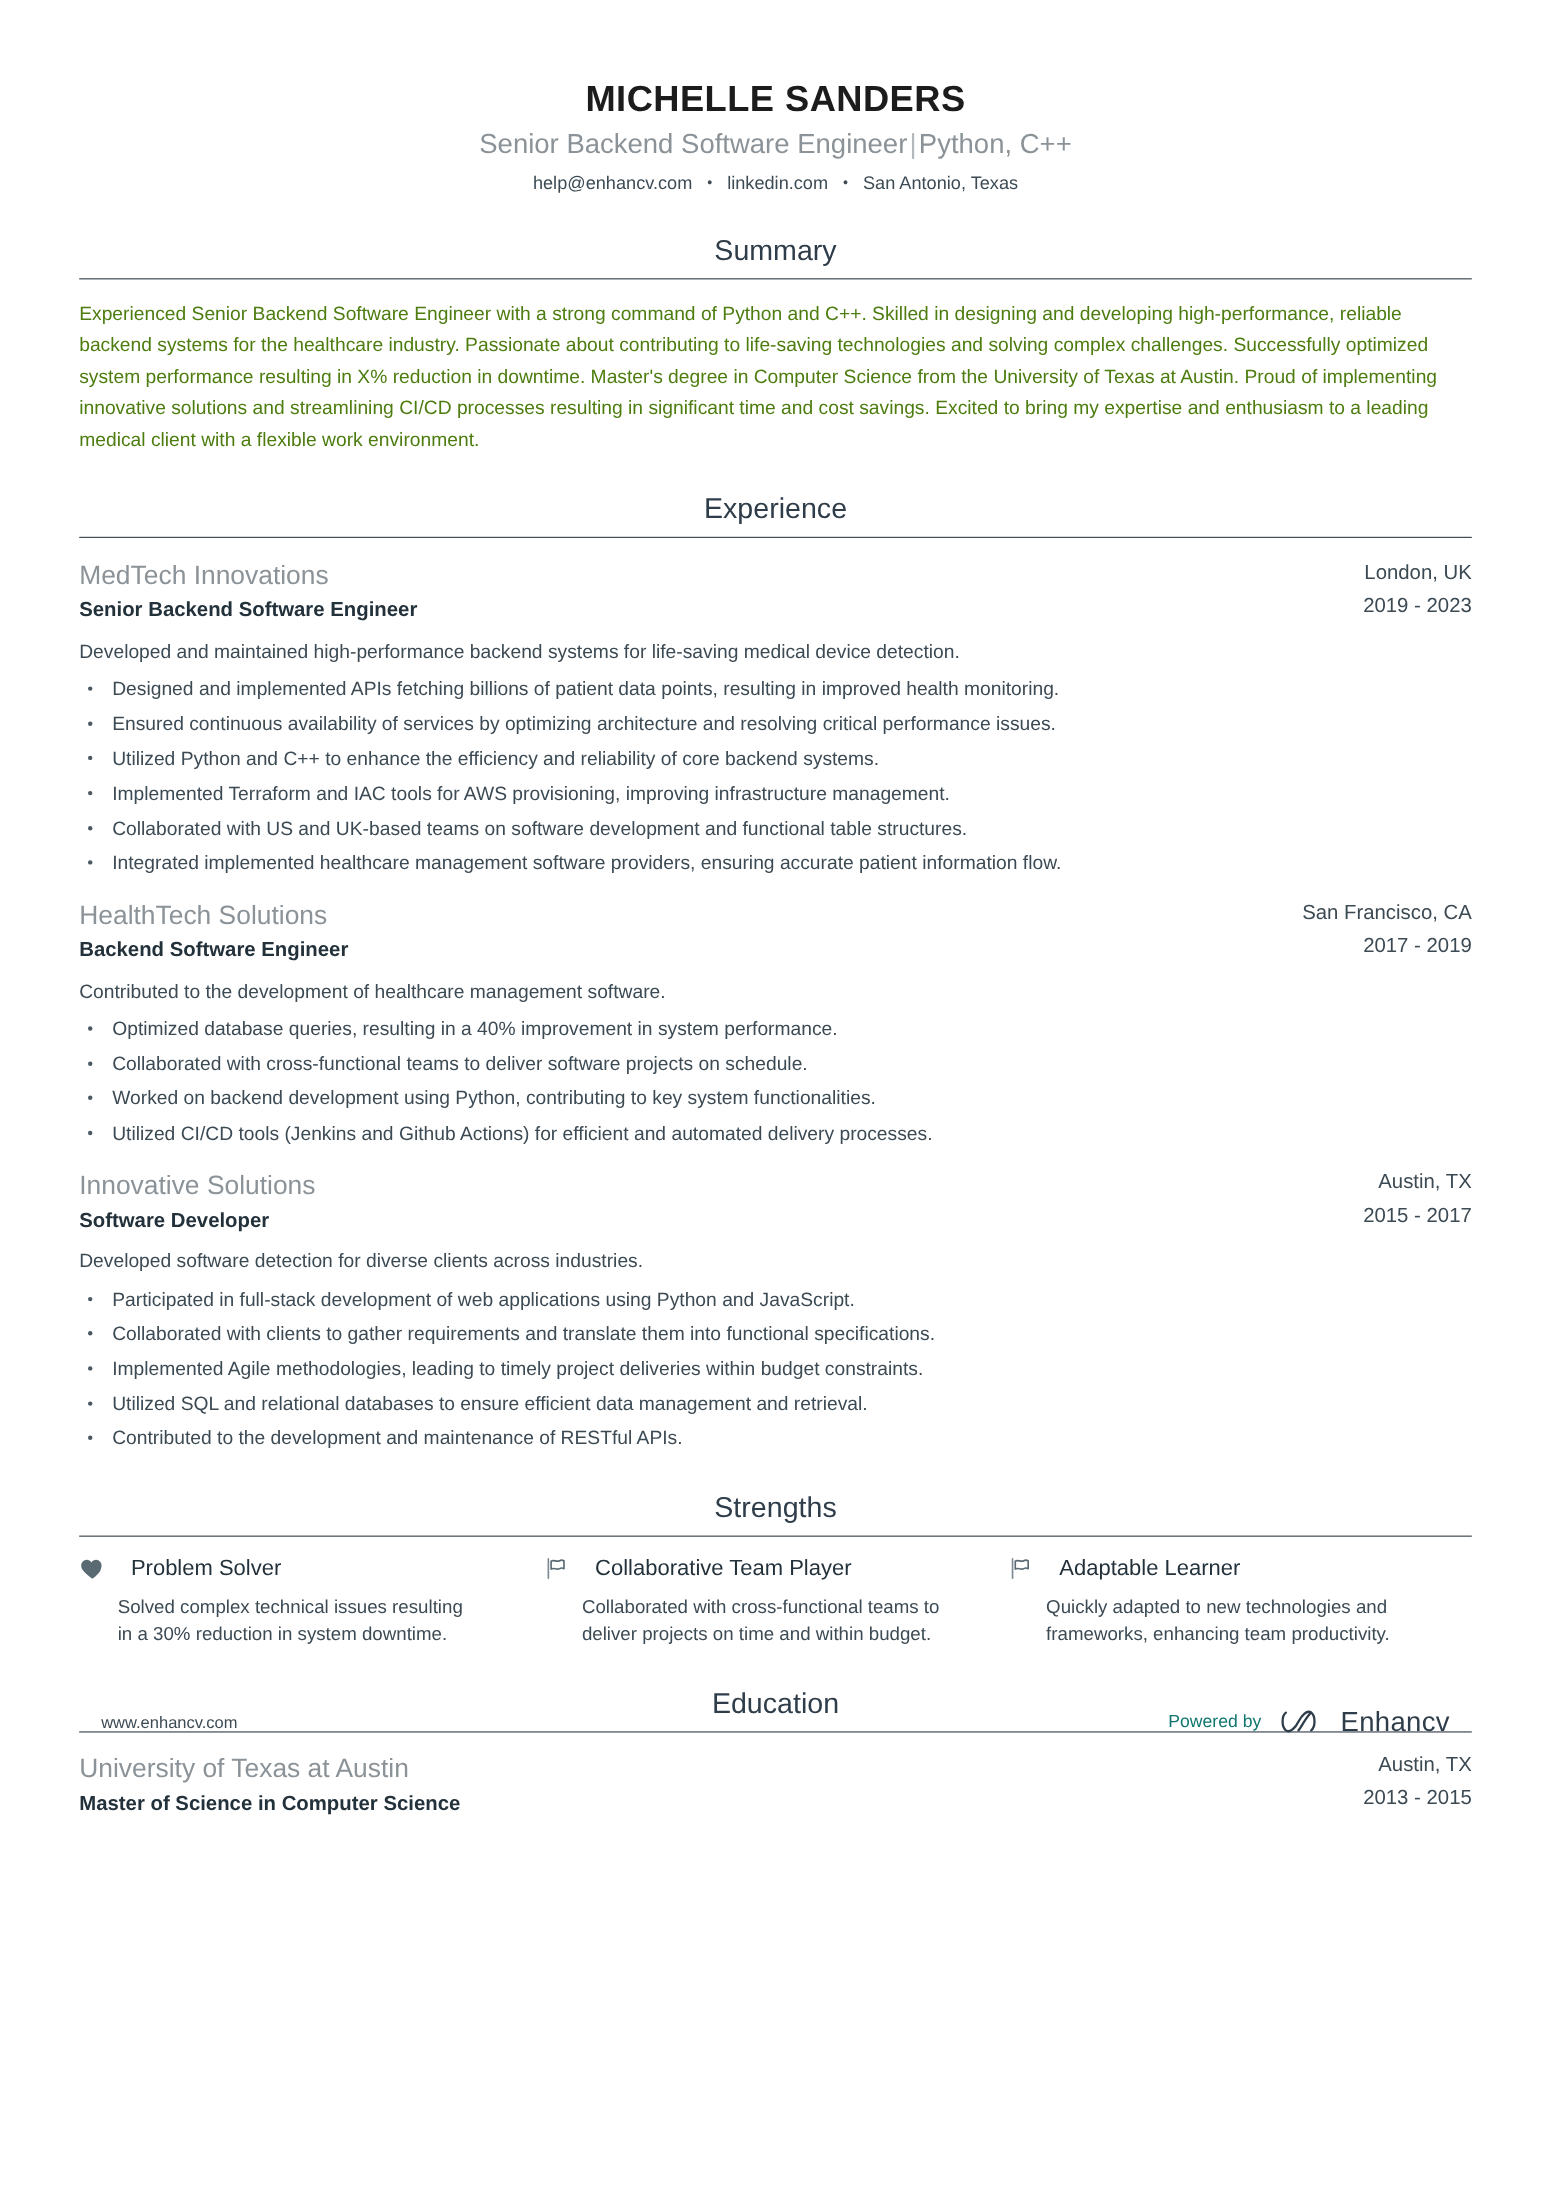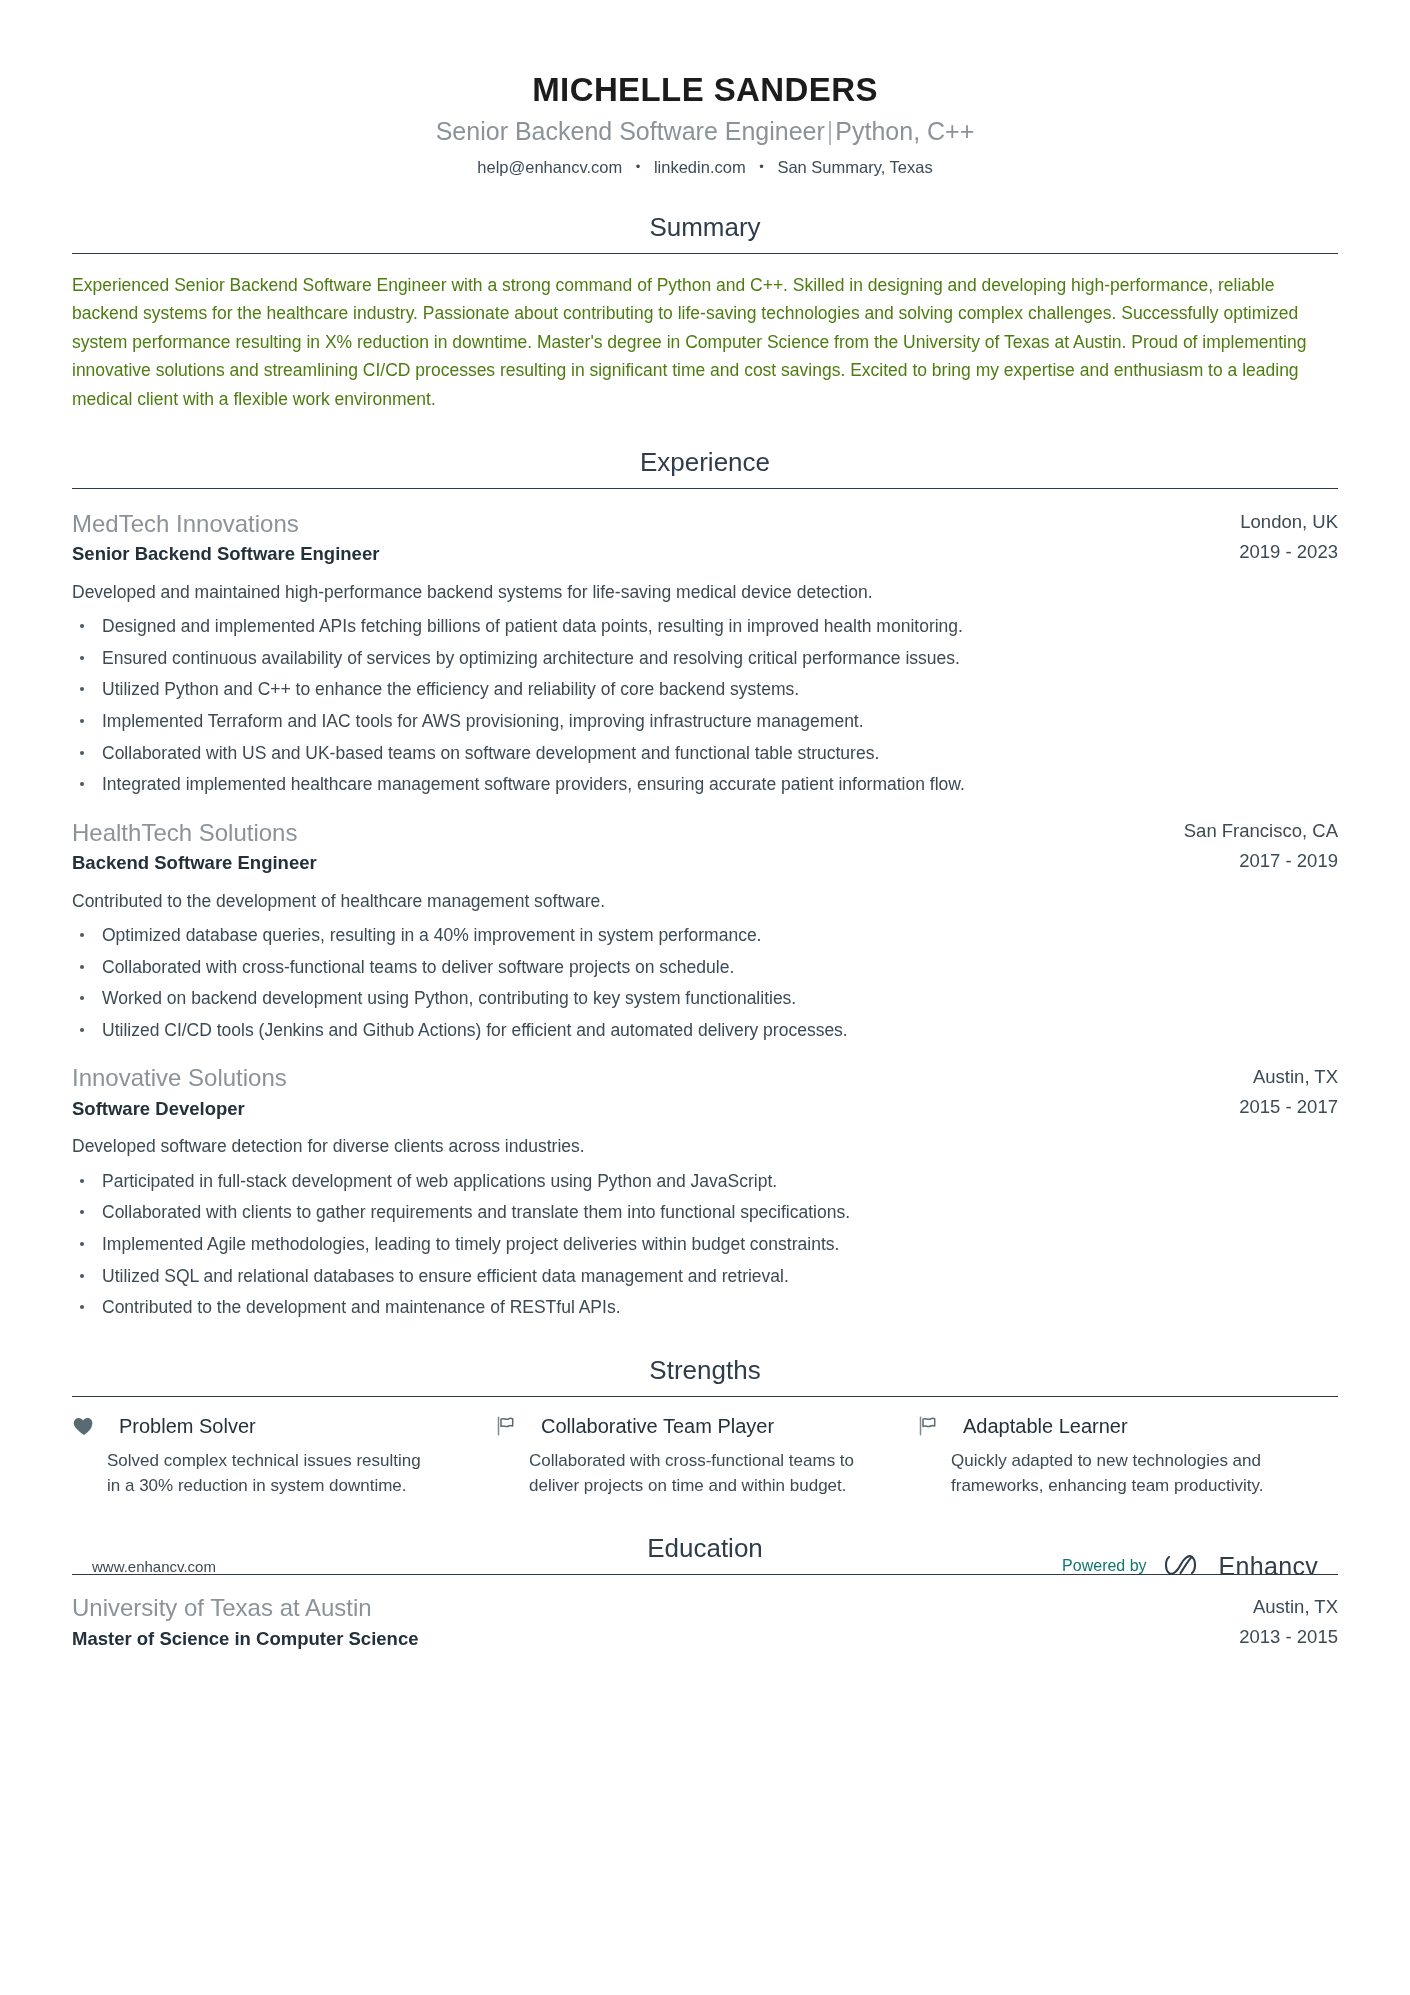--- a/index.html
+++ b/index.html
@@ -85,21 +85,21 @@
     color: #4d7c0f;
     text-align: left;
   }
 
   
   .entry { margin-top: 19px; }
   .entry:first-of-type { margin-top: 17px; }
 
   .entry-row {
     display: flex;
-    align-items: center;
+    align-items: flex-start;
     justify-content: space-between;
   }
   .entry-left { flex: 1 1 auto; min-width: 0; }
   .entry-right { flex: 0 0 auto; text-align: right; padding-left: 24px; }
 
   .org {
     font-size: 24px;
     font-weight: 400;
     color: #8b9398;
     line-height: 1.3;
@@ -245,21 +245,21 @@
   <div class="header">
     <div class="name">MICHELLE SANDERS</div>
     <div class="headline">
       <span>Senior Backend Software Engineer</span><span class="divider-bar">|</span><span>Python, C++</span>
     </div>
     <div class="contact">
       <span>help@enhancv.com</span>
       <span class="dot">•</span>
       <span>linkedin.com</span>
       <span class="dot">•</span>
-      <span>San Summary, Texas</span>
+      <span>San Antonio, Texas</span>
     </div>
   </div>
 
   <div class="section">
     <div class="section-title">Summary</div>
     <div class="section-rule"></div>
     <p class="summary-text">Experienced Senior Backend Software Engineer with a strong command of Python and C++. Skilled in designing and developing high-performance, reliable backend systems for the healthcare industry. Passionate about contributing to life-saving technologies and solving complex challenges. Successfully optimized system performance resulting in X% reduction in downtime. Master's degree in Computer Science from the University of Texas at Austin. Proud of implementing innovative solutions and streamlining CI/CD processes resulting in significant time and cost savings. Excited to bring my expertise and enthusiasm to a leading medical client with a flexible work environment.</p>
   </div>
 
   <div class="section">

